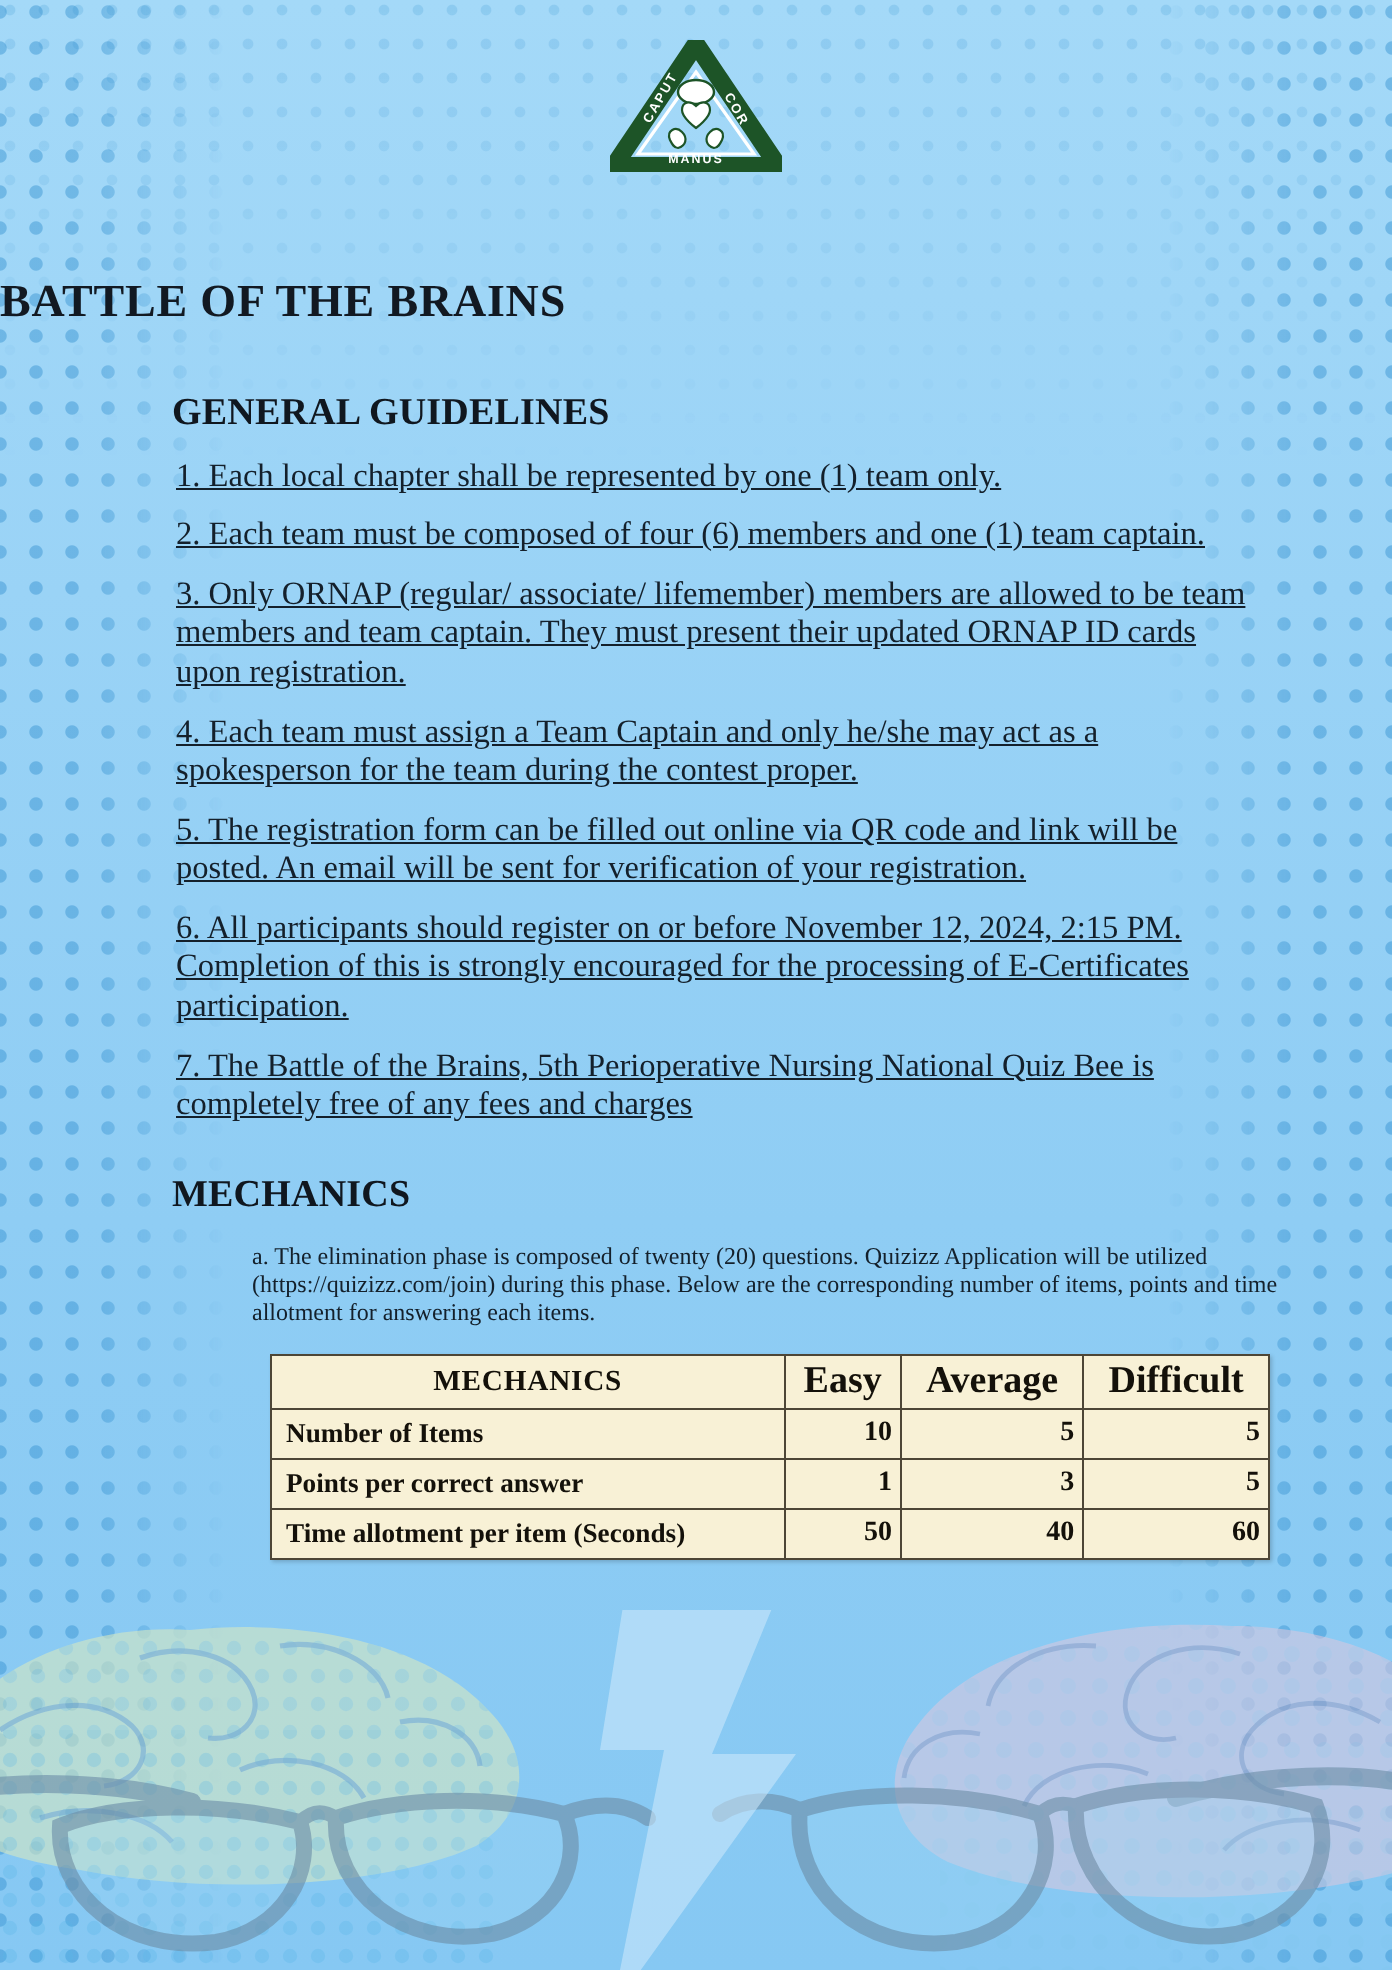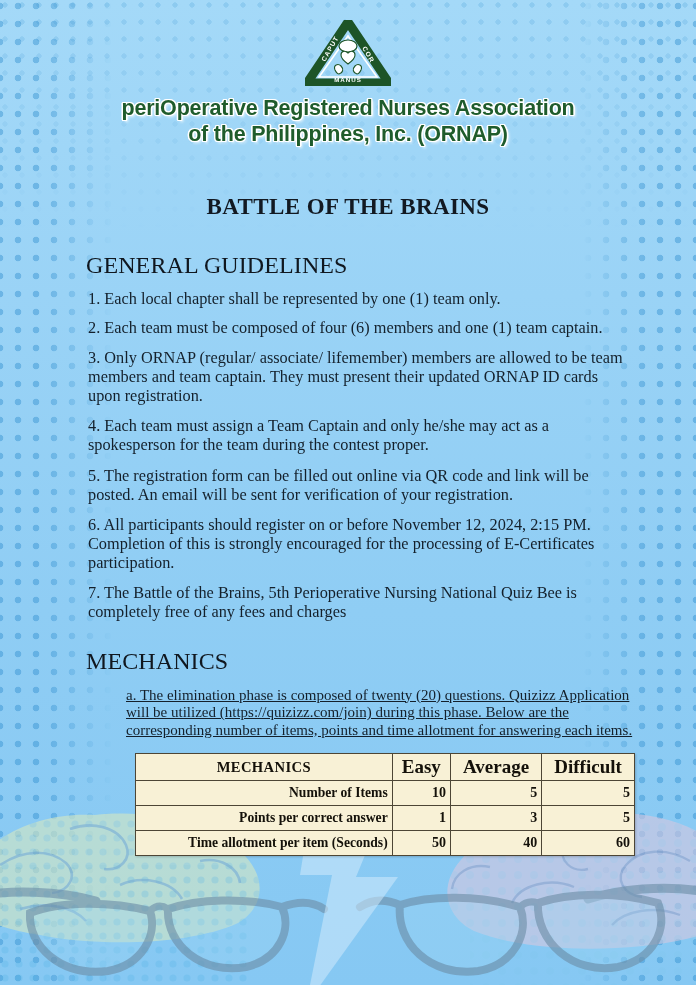--- a/index.html
+++ b/index.html
@@ -86,58 +86,58 @@
       0 1.4px 0 #ffffff, 0 -1.4px 0 #ffffff,
       1px 1px 0 #ffffff, -1px 1px 0 #ffffff,
       1px -1px 0 #ffffff, -1px -1px 0 #ffffff,
       2px 2px 3px rgba(255,255,255,0.85);
     padding-top: 4px;
   }
   .org-header .line2 { display: block; }
 
   
   .doc-title {
-    text-align: center;
+    text-align: left;
     font-weight: bold;
     font-size: 23px;
     color: #121922;
     letter-spacing: 0.4px;
     margin-top: 46px;
   }
 
   
   .section-heading {
-    font-weight: normal;
-    font-size: 24px;
+    font-weight: bold;
+    font-size: 19px;
     color: #10171f;
     margin-left: 86px;
     margin-top: 32px;
     letter-spacing: 0.1px;
   }
   .section-heading.mech { margin-top: 26px; margin-left: 86px; }
 
   
   .body-list { margin: 0; padding: 0; }
   .para {
     font-size: 16.3px;
     line-height: 1.175;
     color: #14202b;
     margin: 0 62px 0 88px;
     padding-top: 11px;
     text-align: left;
+    text-decoration: underline;
   }
   .para.tight { padding-top: 10px; }
 
   .sub-para {
-    font-size: 15px;
+    font-size: 12px;
     line-height: 1.17;
     color: #14202b;
     margin: 0 54px 0 126px;
     padding-top: 12px;
-    text-decoration: underline;
   }
 
   
   .table-wrap {
     margin-top: 14px;
     margin-left: 135px;
     width: 500px;
   }
   table.mech-table {
     border-collapse: collapse;
@@ -149,21 +149,21 @@
   table.mech-table th,
   table.mech-table td {
     border: 1.2px solid #4d4636;
     padding: 2px 4px;
     font-weight: bold;
     color: #14110a;
     height: 20px;
     background: #f8f1d6;
   }
   table.mech-table th.colhead { text-align: center; font-size: 19px; }
-  table.mech-table th.rowhead { text-align: right;  padding-left: 7px; font-size: 13.6px; }
+  table.mech-table th.rowhead { text-align: left;  padding-left: 7px; font-size: 13.6px; }
   table.mech-table td.val     { text-align: right; font-size: 14px; }
   table.mech-table th.maincorner { text-align: center; font-size: 14.6px; letter-spacing: 0.4px; }
 </style>
 </head>
 <body>
 
 <div id="page">
 
   <div class="dots-top"></div>
   <div class="dots left"></div>
@@ -254,24 +254,20 @@
         <path d="M56 50 C58 45 53 43 50 46 C47 49 48 53 52 54 C54 54 55 52 56 50 Z" fill="#ffffff" stroke="#1d5427" stroke-width="1.1"></path>
 
         <text x="20" y="42" transform="rotate(-60 20 42)" font-family="Liberation Sans, sans-serif" font-size="6.6" font-weight="bold" fill="#ffffff" letter-spacing="1.1">CAPUT</text>
 
         <text x="57" y="28" transform="rotate(60 57 28)" font-family="Liberation Sans, sans-serif" font-size="6.6" font-weight="bold" fill="#ffffff" letter-spacing="1.1">COR</text>
 
         <text x="43" y="61.5" text-anchor="middle" font-family="Liberation Sans, sans-serif" font-size="6.2" font-weight="bold" fill="#ffffff" letter-spacing="1">MANUS</text>
       </svg>
     </div>
 
-    <div class="org-header">
-      <span>periOperative Registered Nurses Association</span>
-      <span class="line2">of the Philippines, Inc. (ORNAP)</span>
-    </div>
 
     <div class="doc-title">BATTLE OF THE BRAINS</div>
 
     <div class="section-heading">GENERAL GUIDELINES</div>
     <div class="body-list">
       <p class="para tight">1. Each local chapter shall be represented by one (1) team only.</p>
       <p class="para tight">2. Each team must be composed of four (6) members and one (1) team captain.</p>
       <p class="para">3. Only ORNAP (regular/ associate/ lifemember) members are allowed to be team members and team captain. They must present their updated ORNAP ID cards upon registration.</p>
       <p class="para">4. Each team must assign a Team Captain and only he/she may act as a spokesperson for the team during the contest proper.</p>
       <p class="para">5. The registration form can be filled out online via QR code and link will be posted. An email will be sent for verification of your registration.</p>

